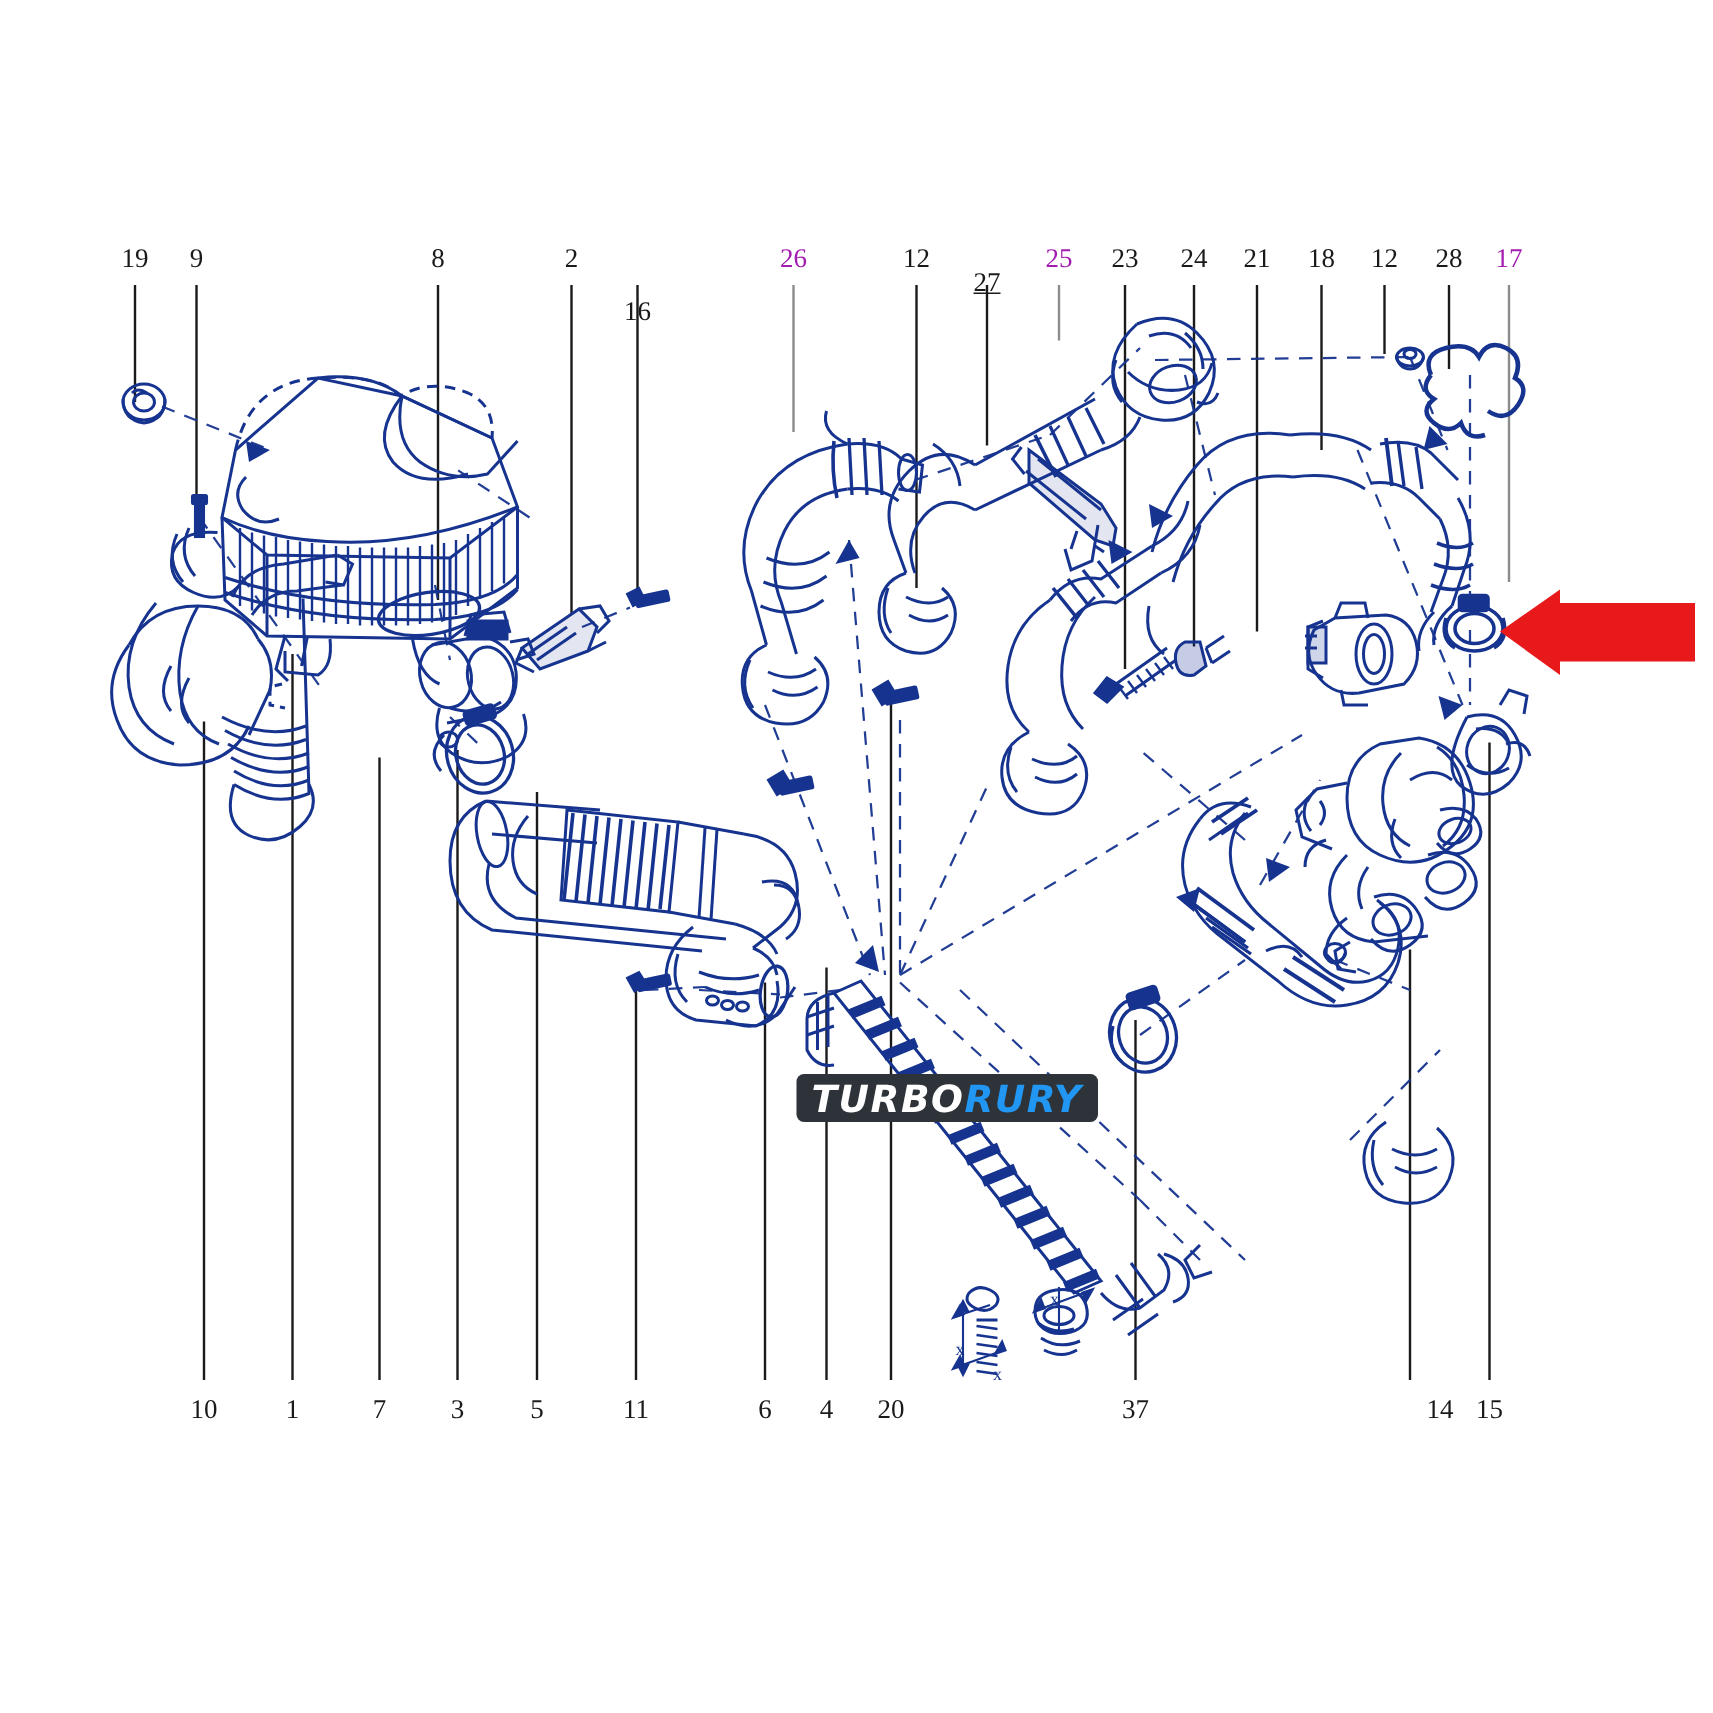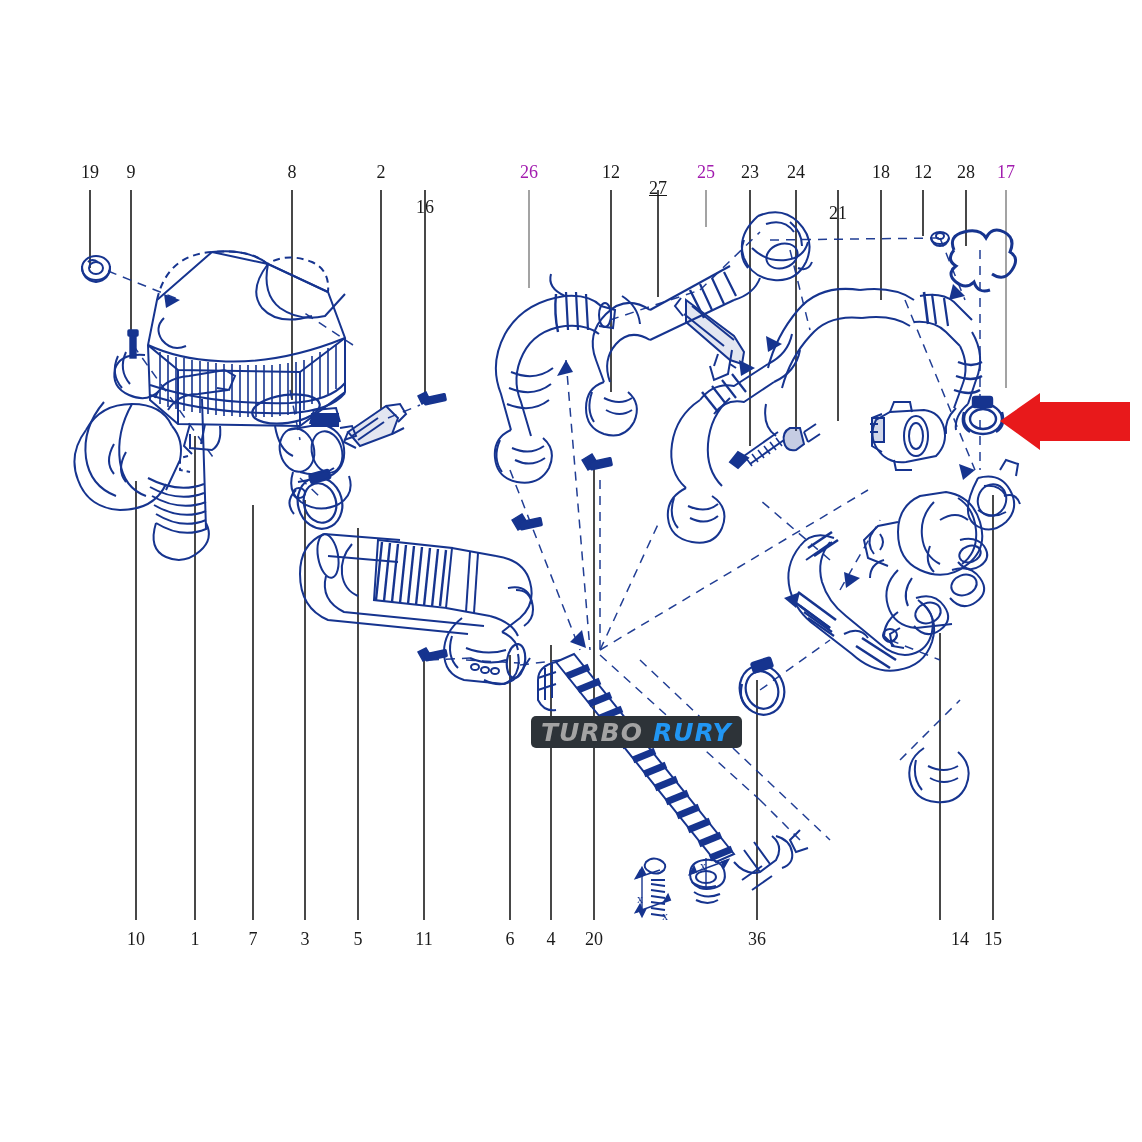--- a/index.html
+++ b/index.html
@@ -7,22 +7,22 @@
   #stage{position:relative;width:1142px;height:1142px;overflow:hidden;background:#fff;}
   #art{position:absolute;left:0;top:0;width:1142px;height:1142px;}
   .lbl{position:absolute;font-family:"Liberation Serif",serif;font-size:18px;color:#1a1a1a;
        transform:translateX(-50%);white-space:nowrap;line-height:1;}
   .lbl.grey{color:#a21caf;}
   
   #wm{position:absolute;left:531px;top:716px;height:32px;background:#2d3338;
       border-radius:5px;display:flex;align-items:center;padding:0 10px;
       font-family:"DejaVu Sans",sans-serif;font-weight:bold;font-style:italic;
       font-size:25px;letter-spacing:1px;}
-  #wm .w1{color:#a3a3a3;}
-  #wm .w2{color:#2196f3;margin-left:10px;}
+  #wm .w1{color:#ffffff;}
+  #wm .w2{color:#2196f3;}
 </style>
 </head>
 <body>
 
 <div id="stage">
 
   <svg id="art" viewBox="0 0 1142 1142">
     <defs>
       <g id="bellows">
         <rect x="0" y="0" width="4" height="40" fill="#16348f"></rect>
@@ -594,35 +594,35 @@
       <div class="lbl" style="left: 131px; top: 163px;">9</div>
       <div class="lbl" style="left: 292px; top: 163px;">8</div>
       <div class="lbl" style="left: 381px; top: 163px;">2</div>
       <div class="lbl" style="left: 425px; top: 163px; margin-top: 35px;">16</div>
       <div class="lbl grey" style="left: 529px; top: 163px;">26</div>
       <div class="lbl" style="left: 611px; top: 163px;">12</div>
       <div class="lbl" style="left: 658px; top: 179px; text-decoration: underline;">27</div>
       <div class="lbl grey" style="left: 706px; top: 163px;">25</div>
       <div class="lbl" style="left: 750px; top: 163px;">23</div>
       <div class="lbl" style="left: 796px; top: 163px;">24</div>
-      <div class="lbl" style="left: 838px; top: 163px; margin-top: 41px;">21</div>
+      <div class="lbl" style="left: 838px; top: 163px;">21</div>
       <div class="lbl" style="left: 881px; top: 163px;">18</div>
       <div class="lbl" style="left: 923px; top: 163px;">12</div>
       <div class="lbl" style="left: 966px; top: 163px;">28</div>
       <div class="lbl grey" style="left: 1006px; top: 163px;">17</div>
       <div class="lbl" style="left: 136px; top: 930px;">10</div>
       <div class="lbl" style="left: 195px; top: 930px;">1</div>
       <div class="lbl" style="left: 253px; top: 930px;">7</div>
       <div class="lbl" style="left: 305px; top: 930px;">3</div>
       <div class="lbl" style="left: 358px; top: 930px;">5</div>
       <div class="lbl" style="left: 424px; top: 930px;">11</div>
       <div class="lbl" style="left: 510px; top: 930px;">6</div>
       <div class="lbl" style="left: 551px; top: 930px;">4</div>
       <div class="lbl" style="left: 594px; top: 930px;">20</div>
-      <div class="lbl" style="left: 757px; top: 930px;">36</div>
+      <div class="lbl" style="left: 757px; top: 930px;">37</div>
       <div class="lbl" style="left: 940px; top: 930px; margin-left: 20px;">14</div>
       <div class="lbl" style="left: 993px; top: 930px; text-align: right;">15</div>
     </div>
 
   <div id="wm">
     <span class="w1">TURBO</span>
       <span class="w2">RURY</span>
   </div>
 
 </div>

